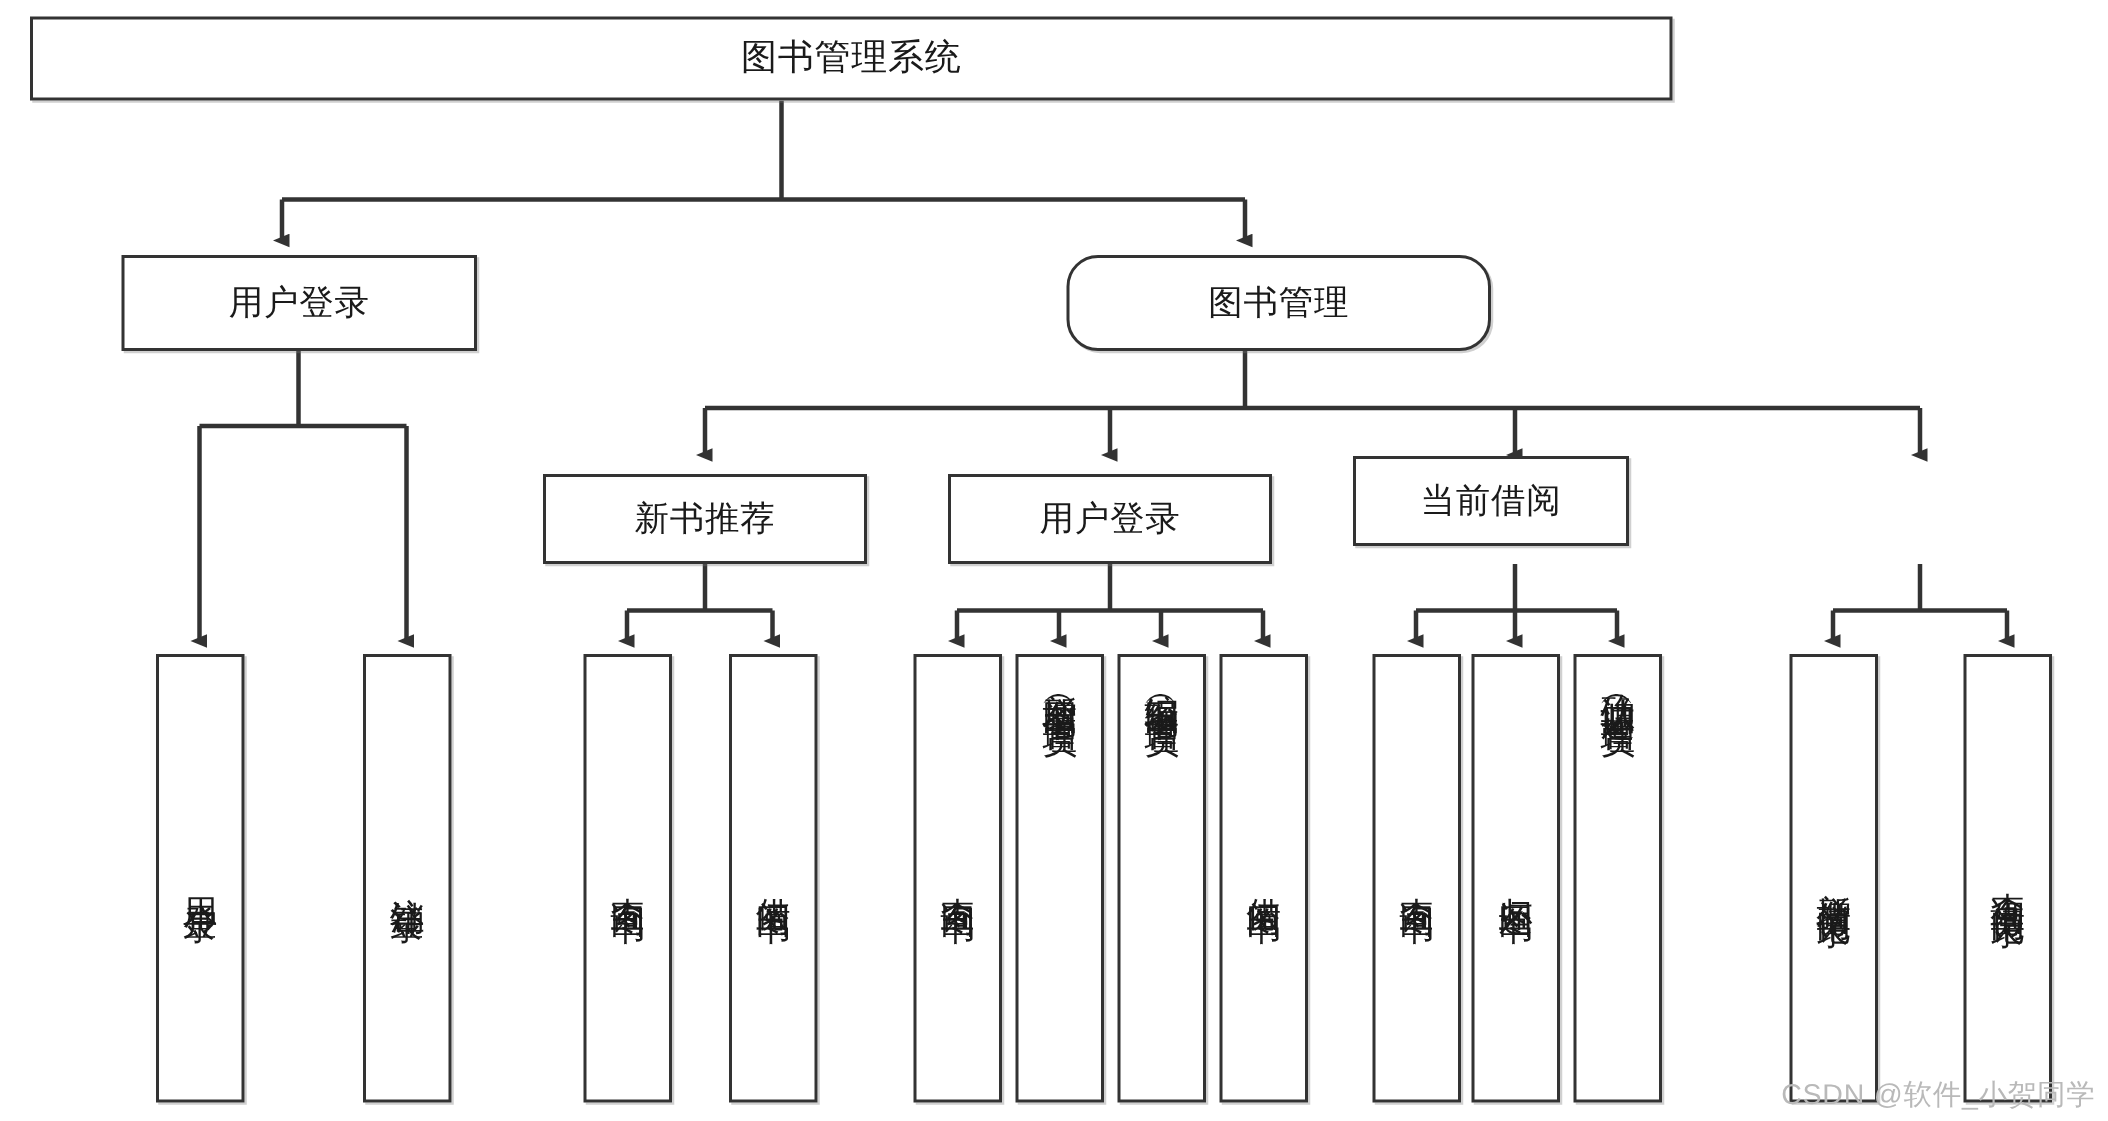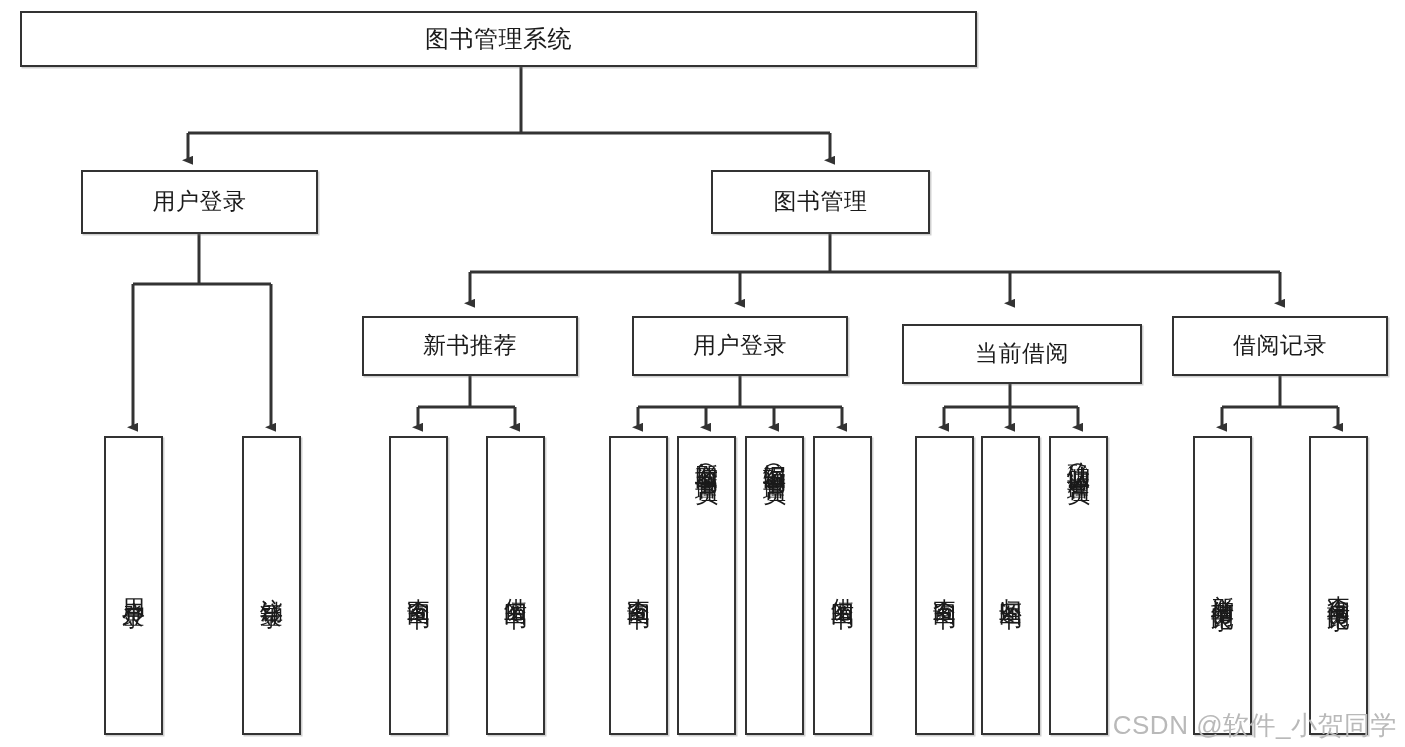--- a/index.html
+++ b/index.html
@@ -63,21 +63,21 @@
     line-height: 1;
   }
   .node.vertical.midtext {
     align-items: center;
     padding-top: 0;
   }
   .watermark {
     position: absolute;
     right: 8px;
     bottom: 4px;
-    font-size: 26px;
+    font-size: 19px;
     color: #b9b9b9;
     letter-spacing: 0.5px;
     z-index: 5;
     white-space: nowrap;
     pointer-events: none;
   }
 </style>
 </head>
 <body>
 
@@ -128,42 +128,39 @@
       <path d="M1010,407 L1010,427" marker-end="url(#arrow)"></path>
       <path d="M1078,407 L1078,427" marker-end="url(#arrow)"></path>
 
       <path d="M1280,376 L1280,407"></path>
       <path d="M1222,407 L1338,407"></path>
       <path d="M1222,407 L1222,427" marker-end="url(#arrow)"></path>
       <path d="M1338,407 L1338,427" marker-end="url(#arrow)"></path>
     </g>
   </svg>
 
-  <div class="node horizontal root" style="left:20px; top:11px; width:957px; height:56px;">
+  <div class="node horizontal root" style="left:20px; top:11px; width:1095px; height:56px;">
     <span class="label">图书管理系统</span>
   </div>
 
   <div class="node horizontal" style="left:81px; top:170px; width:237px; height:64px;">
     <span class="label">用户登录</span>
   </div>
-  <div class="node horizontal" style="left:711px; top:170px; width:219px; height:64px;">
+  <div class="node horizontal" style="left:711px; top:170px; width:283px; height:64px;border-radius:21px;">
     <span class="label">图书管理</span>
   </div>
 
   <div class="node horizontal" style="left:362px; top:316px; width:216px; height:60px;align-items:center;">
     <span class="label">新书推荐</span>
   </div>
   <div class="node horizontal" style="left:632px; top:316px; width:216px; height:60px;">
     <span class="label">用户登录</span>
   </div>
-  <div class="node horizontal" style="left:902px; top:324px; width:240px; height:60px;">
+  <div class="node horizontal" style="left:902px; top:304px; width:184px; height:60px;">
     <span class="label">当前借阅</span>
-  </div>
-  <div class="node horizontal" style="left:1172px; top:316px; width:216px; height:60px;">
-    <span class="label">借阅记录</span>
   </div>
 
   <div class="node vertical midtext" style="left:104px; top:436px; width:59px; height:299px;">
     <span class="label">用户登录</span>
   </div>
   <div class="node vertical midtext" style="left:242px; top:436px; width:59px; height:299px;">
     <span class="label">注销登录</span>
   </div>
 
   <div class="node vertical midtext" style="left:389px; top:436px; width:59px; height:299px;">

